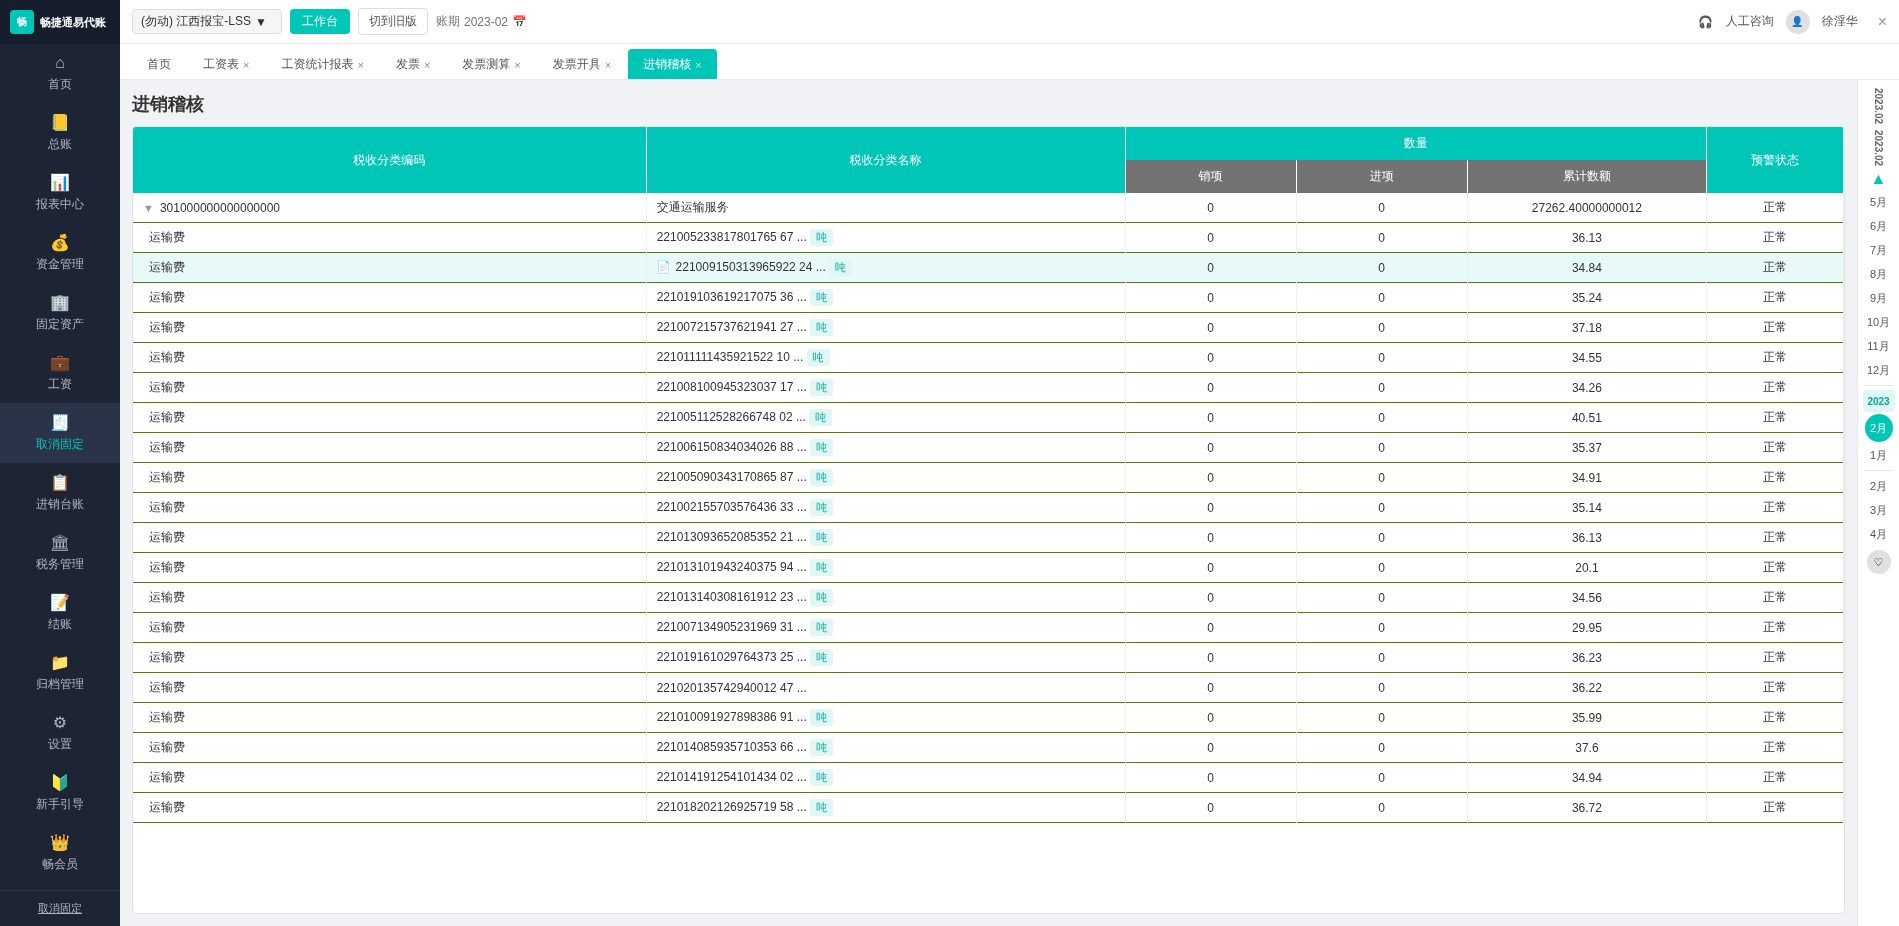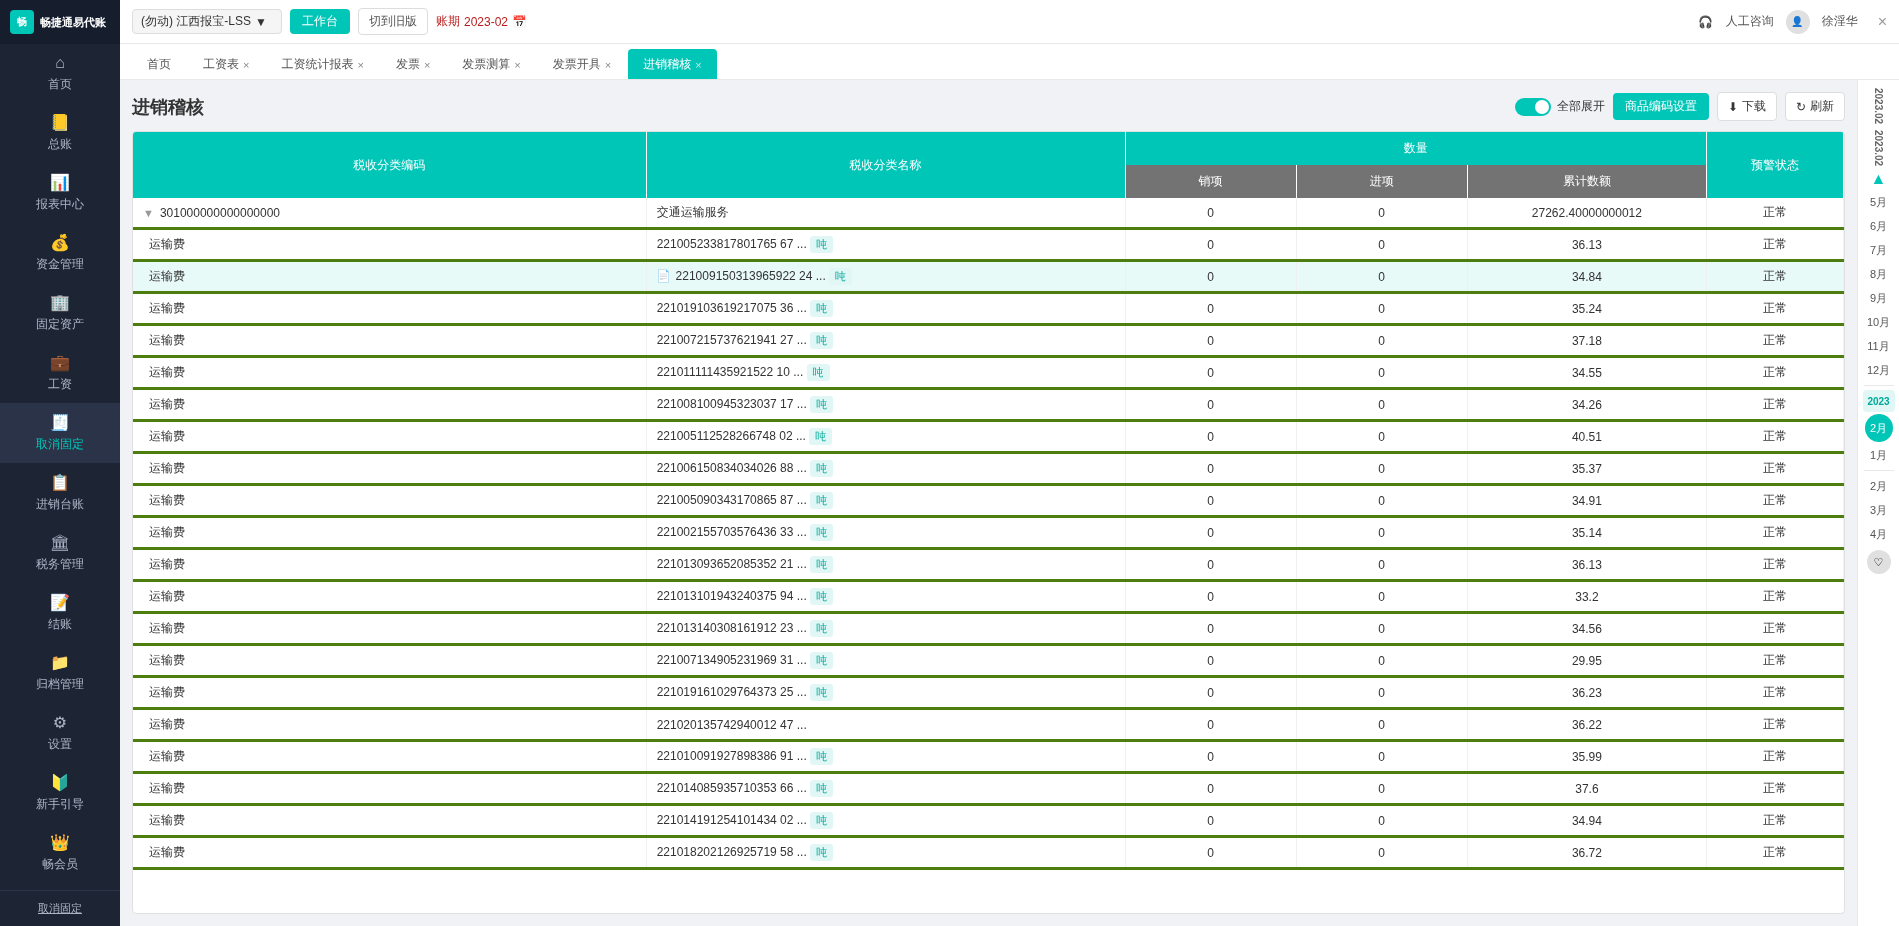--- a/index.html
+++ b/index.html
@@ -81,21 +81,21 @@
     }
     .topbar-btn {
       background: #00c6b8; color: #fff; border: none; border-radius: 4px;
       padding: 4px 12px; cursor: pointer; font-size: 12px;
     }
     .topbar-btn-outline {
       background: #fff; color: #555; border: 1px solid #ddd; border-radius: 4px;
       padding: 4px 10px; cursor: pointer; font-size: 12px;
     }
     .topbar-period {
-      display: flex; align-items: center; gap: 4px; font-size: 12px; color: #b91c1c;
+      display: flex; align-items: center; gap: 4px; font-size: 12px; color: #737373;
     }
     .topbar-right {
       margin-left: auto; display: flex; align-items: center; gap: 12px;
       font-size: 12px; color: #555;
     }
     .topbar-close {
       margin-left: 8px; cursor: pointer; color: #999; font-size: 16px;
     }
 
     
@@ -187,21 +187,21 @@
       background: #00c6b8; color: #fff; padding: 8px 10px;
       text-align: center; font-weight: normal;
       border-right: 1px solid rgba(255,255,255,0.2);
       position: sticky; top: 0; z-index: 2;
       white-space: nowrap;
     }
     thead tr.sub-header th {
       background: #737373;
       font-family: Liberation Serif, serif;
     }
-    tbody tr { border-bottom: 3px solid #4d7c0f; }
+    tbody tr { border-bottom: 1px solid #4d7c0f; }
     tbody tr.highlighted { background: #e8faf8; }
     tbody tr.parent-row { background: #fff; }
     tbody td {
       padding: 6px 10px; text-align: center;
       border-right: 1px solid #f0f0f0; color: #333;
       white-space: nowrap;
     }
     tbody td.text-left { text-align: left; }
     .qty-tag {
       display: inline-block; background: #e0f7f5; color: #00a89a;
@@ -366,37 +366,20 @@
       <span>进销稽核</span>
       <span class="tab-close">×</span>
     </div>
   </div>
 
   <div class="content">
     <div class="main-content">
 
       <div class="page-title-bar">
         <span class="page-title">进销稽核</span>
-        <div class="toolbar-right">
-          <div class="toggle-label">
-            <div class="toggle-switch">
-              <div class="toggle-knob"></div>
-            </div>
-            <span>全部展开</span>
-          </div>
-          <button class="btn-primary">商品编码设置</button>
-          <button class="btn-default">
-            <span>⬇</span>
-            <span>下载</span>
-          </button>
-          <button class="btn-default">
-            <span>↻</span>
-            <span>刷新</span>
-          </button>
-        </div>
       </div>
 
       <div class="table-container">
         <table>
           <thead>
             <tr>
               <th rowspan="2" class="col-code">税收分类编码</th>
               <th rowspan="2" class="col-name">税收分类名称</th>
               <th colspan="3">数量</th>
               <th rowspan="2" class="col-status">预警状态</th>
@@ -504,21 +487,21 @@
         <td class="col-xiao">0</td>
         <td class="col-jin">0</td>
         <td class="col-leiji">36.13</td>
         <td class="col-status status-normal">正常</td>
       </tr>
               <tr>
         <td class="text-left col-code indent">运输费</td>
         <td class="text-left col-name">221013101943240375 94 ... <span class="qty-tag">吨</span></td>
         <td class="col-xiao">0</td>
         <td class="col-jin">0</td>
-        <td class="col-leiji">33.2</td>
+        <td class="col-leiji">20.1</td>
         <td class="col-status status-normal">正常</td>
       </tr>
               <tr>
         <td class="text-left col-code indent">运输费</td>
         <td class="text-left col-name">221013140308161912 23 ... <span class="qty-tag">吨</span></td>
         <td class="col-xiao">0</td>
         <td class="col-jin">0</td>
         <td class="col-leiji">34.56</td>
         <td class="col-status status-normal">正常</td>
       </tr>

